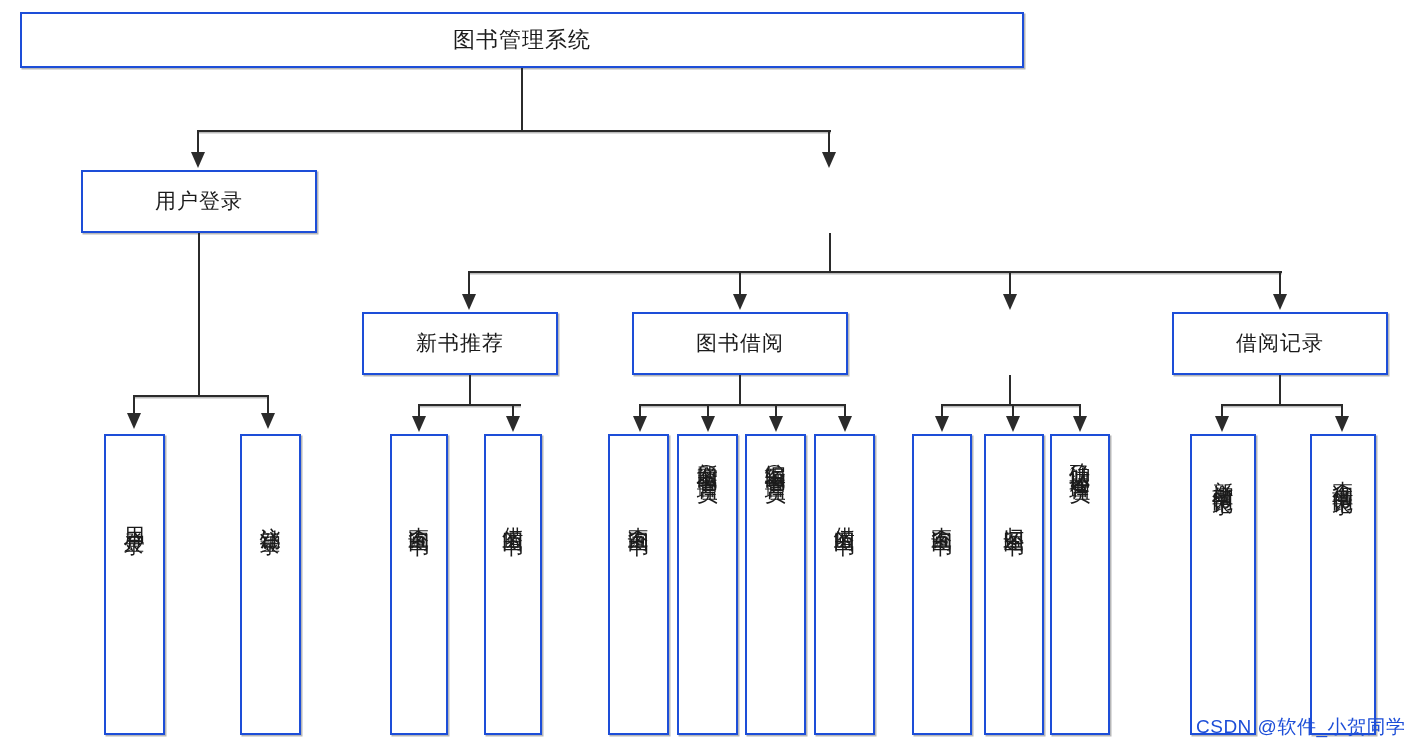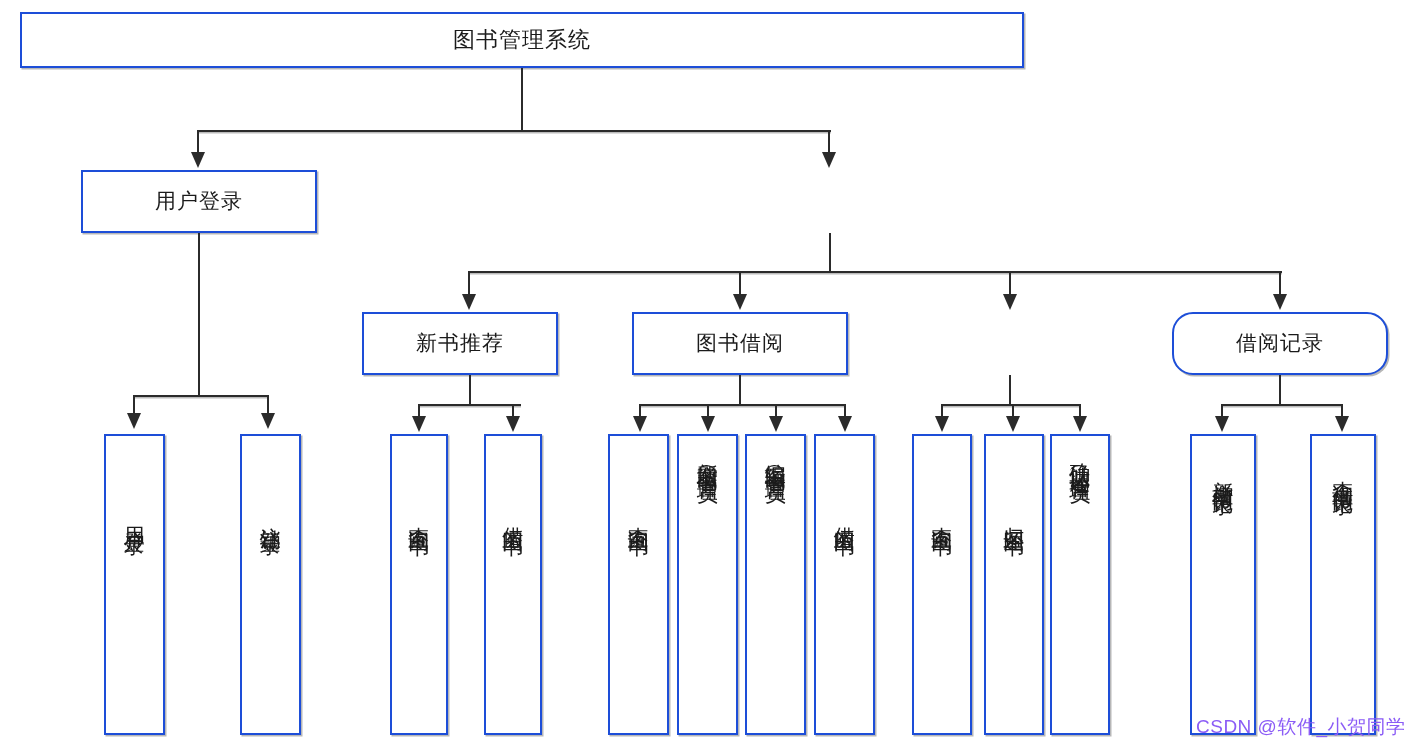--- a/index.html
+++ b/index.html
@@ -75,21 +75,21 @@
     width:0;height:0;
     border-left:7px solid transparent;
     border-right:7px solid transparent;
     border-top:16px solid #2b2b2b;
   }
 
   
   .watermark{
     position:absolute;
     font-size:19px;
-    color:#8b5cf6;
+    color:#1d4ed8;
     letter-spacing:0.5px;
     white-space:nowrap;
     user-select:none;
   }
 </style>
 </head>
 <body>
 
 <div id="canvas">
 
@@ -128,21 +128,21 @@
   <div class="arrow" style="left:1003px;top:294px;"></div>
   <div class="vline" style="left:1279px;top:271px;width:2px;height:25px;"></div>
   <div class="arrow" style="left:1273px;top:294px;"></div>
 
   <div class="node" style="left:362px;top:312px;width:196px;height:63px;">
     <span class="label">新书推荐</span>
   </div>
   <div class="node" style="left:632px;top:312px;width:216px;height:63px;">
     <span class="label">图书借阅</span>
   </div>
-  <div class="node" style="left:1172px;top:312px;width:216px;height:63px;border-radius:21px;">
+  <div class="node" style="left:1172px;top:312px;width:216px;height:63px;">
     <span class="label">借阅记录</span>
   </div>
 
   <div class="vline" style="left:469px;top:375px;width:2px;height:30px;"></div>
   <div class="hline" style="left:418px;top:404px;width:103px;"></div>
   <div class="vline" style="left:418px;top:404px;width:2px;height:14px;"></div>
   <div class="arrow" style="left:412px;top:416px;"></div>
   <div class="vline" style="left:512px;top:404px;width:2px;height:14px;"></div>
   <div class="arrow" style="left:506px;top:416px;"></div>
 

